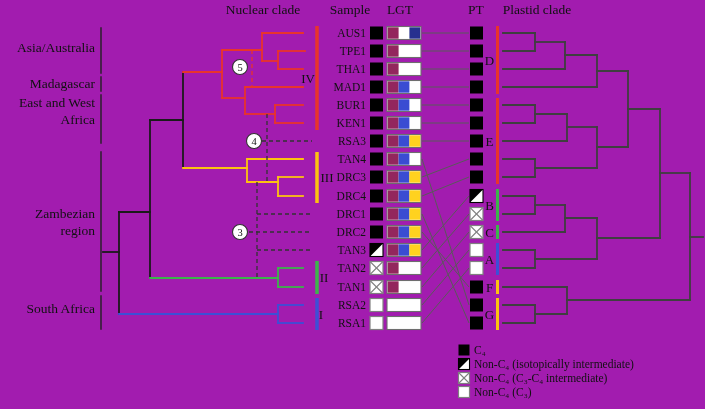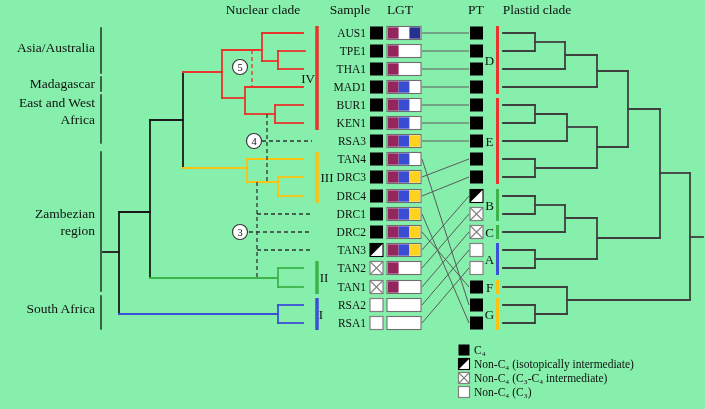--- a/index.html
+++ b/index.html
@@ -1,16 +1,16 @@
 <!DOCTYPE html>
 <html><head>
 <meta charset="utf-8">
 <style>
   html,body{margin:0;padding:0;background:#fff;}
-  #fig{position:relative;width:705px;height:409px;background:#86efac;overflow:hidden;
+  #fig{position:relative;width:705px;height:409px;background:#a21caf;overflow:hidden;
        font-family:"Liberation Serif", serif;}
   svg text{font-family:"Liberation Serif", serif;fill:#111;}
   .hdr{font-size:13.5px;}
   .region{font-size:13.5px;}
   .sample{font-size:11.5px;}
   .cladeLetter{font-size:13px;}
   .numeral{font-size:13px;}
   .legend{font-size:11.5px;}
   .eventNum{font-size:10.5px;}
 </style>

